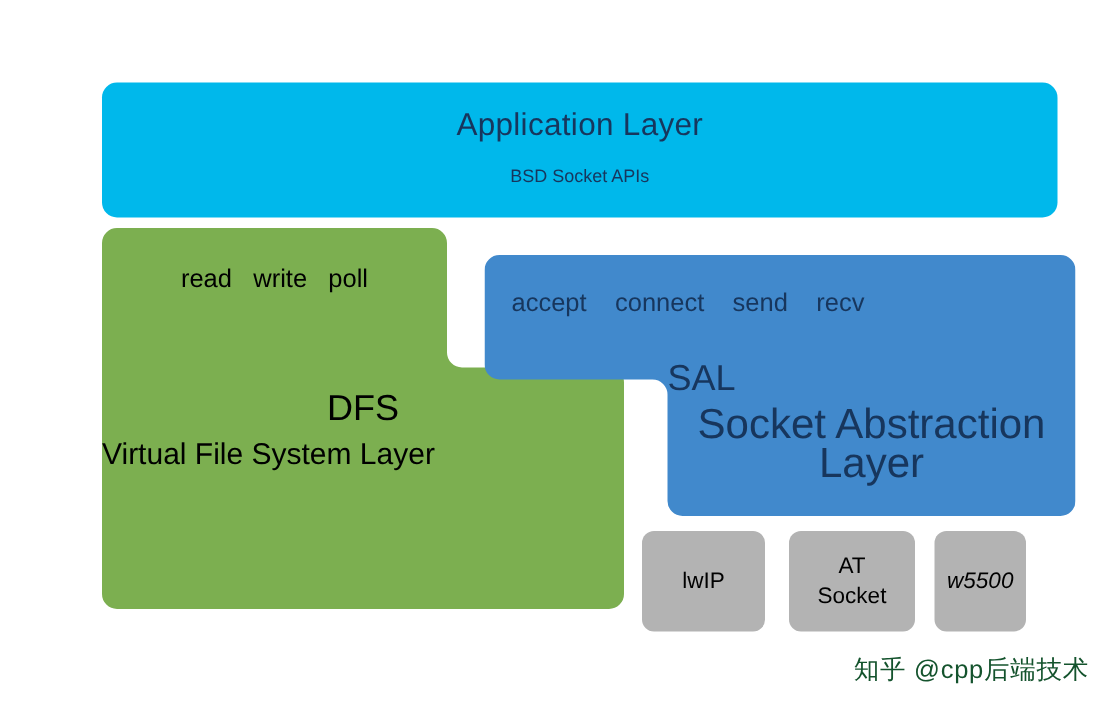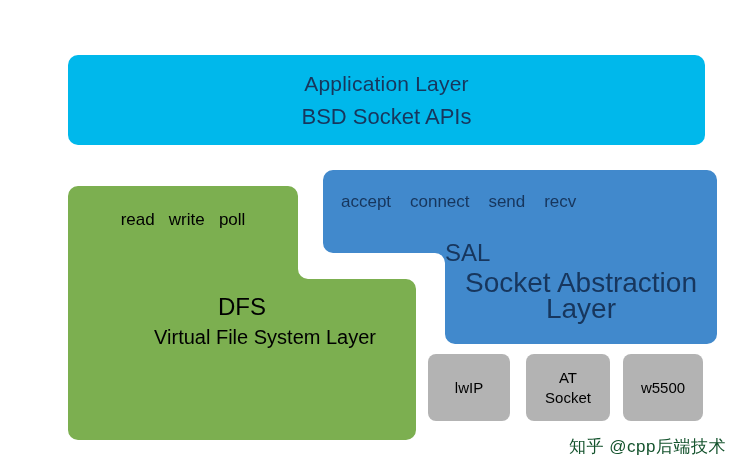--- a/index.html
+++ b/index.html
@@ -44,29 +44,29 @@
     justify-content: center;
   }
   .app-title {
     color: #17365d;
     font-size: 21px;
     line-height: 28px;
     letter-spacing: 0.2px;
   }
   .app-sub {
     color: #17365d;
-    font-size: 22px;
+    font-size: 12px;
     line-height: 26px;
     margin-top: 6px;
   }
 
   
   .dfs-wrap {
     left: 45px;
-    top: 186px;
+    top: 152px;
     width: 348px;
     height: 254px;
     padding-left: 41px;
   }
   .dfs-svg {
     position: absolute;
     left: 0;
     top: 0;
     width: 348px;
     height: 254px;
@@ -90,21 +90,21 @@
     text-align: center;
     color: #000000;
     font-size: 24px;
     line-height: 30px;
   }
   .dfs-desc {
     position: absolute;
     left: 0;
     top: 138px;
     width: 308px;
-    text-align: right;
+    text-align: left;
     color: #000000;
     font-size: 20px;
     line-height: 26px;
   }
 
   
   .sal-wrap {
     left: 300px;
     top: 170px;
     width: 394px;
@@ -158,21 +158,21 @@
     justify-content: center;
     text-align: center;
     color: #000000;
     font-size: 15px;
     line-height: 20px;
     top: 354px;
     height: 67px;
   }
   .driver-1 { left: 405px; width: 82px; }
   .driver-2 { left: 503px; width: 84px; }
-  .driver-3 { left: 600px; width: 80px; }
+  .driver-3 { left: 600px; width: 61px; font-style: italic; }
   .driver span { display: block; }
 
   
   .watermark {
     position: absolute;
     right: 36px;
     bottom: 14px;
     color: #14532d;
     font-size: 17px;
     letter-spacing: 0.5px;

